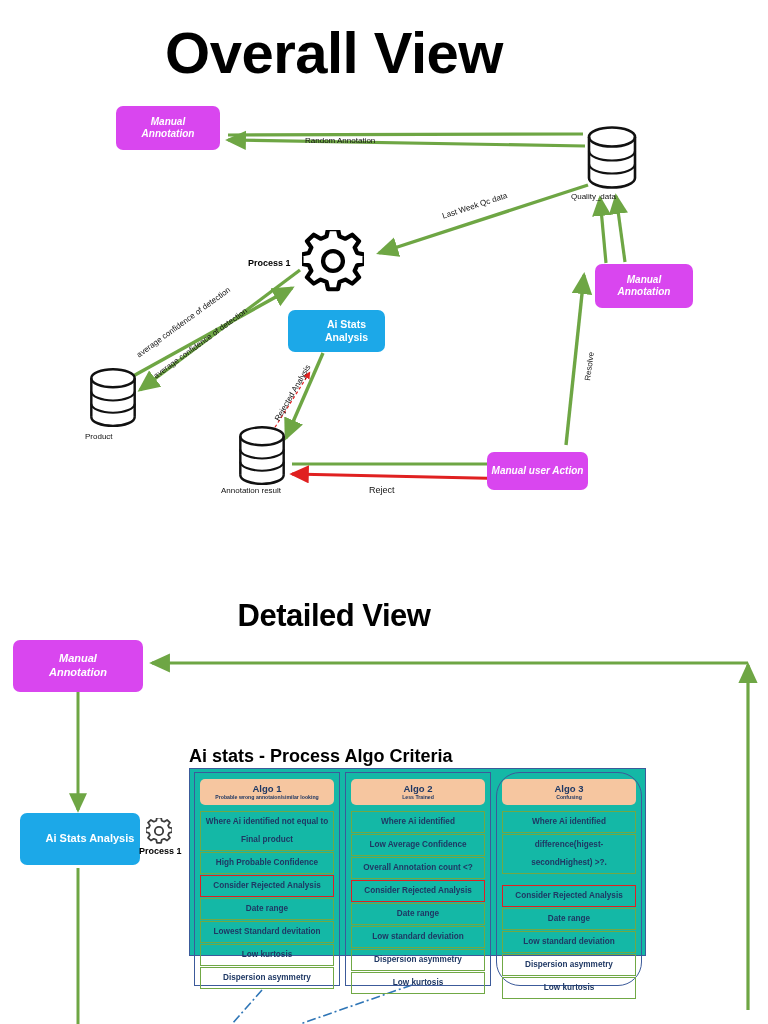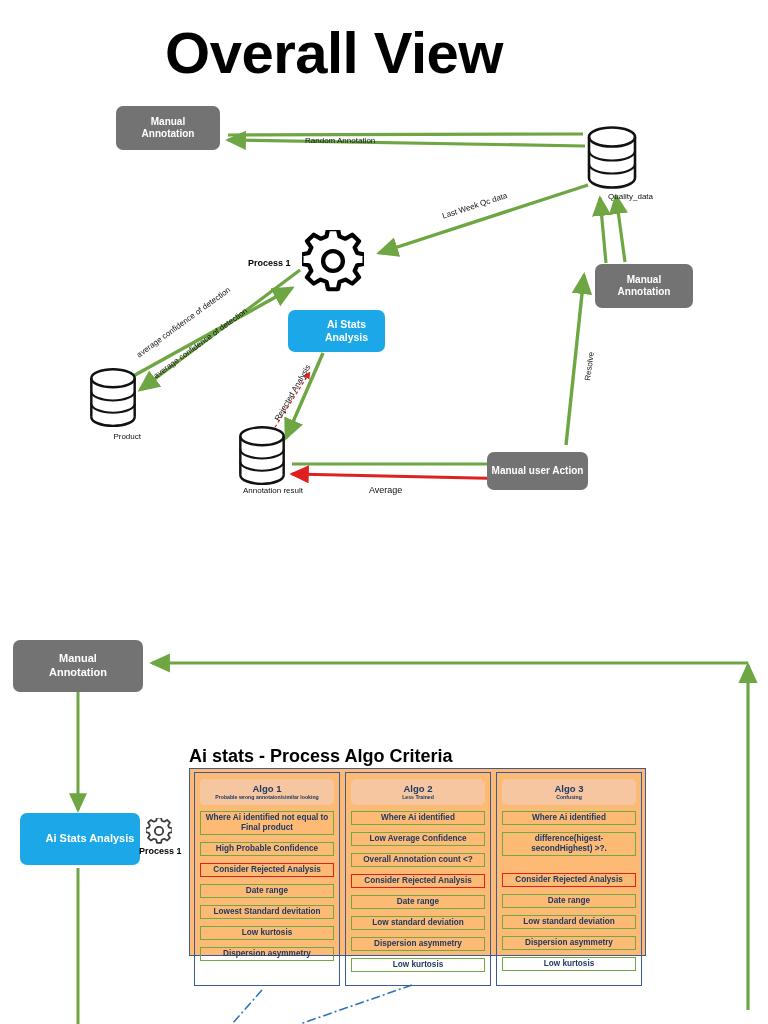--- a/index.html
+++ b/index.html
@@ -48,30 +48,30 @@
     border-radius: 7px;
     display: flex;
     align-items: center;
     justify-content: center;
     text-align: center;
     color: #ffffff;
     font-weight: bold;
     line-height: 1.25;
     padding: 2px 4px;
   }
-  .node.orange { background: #737373; }
+  .node.orange { background: #d946ef; font-style: italic; }
   .node.blue   { background: #1CA8E8; padding-left: 24px; }
 
   
   .cyl {
     position: absolute;
   }
   .cyl-label {
     position: absolute;
-    text-align: right;
+    text-align: left;
     font-size: 8px;
     color: #111;
     white-space: nowrap;
   }
   
   .edge-label {
     position: absolute;
     font-size: 8px;
     color: #111;
     white-space: nowrap;
@@ -91,21 +91,21 @@
 
   
   #algo-panel {
     position: absolute;
     left: 189px;
     top: 768px;
     width: 457px;
     height: 188px;
     box-sizing: border-box;
     border: 1px solid #3C5A9A;
-    background: #fdba74;
+    background: #14b8a6;
   }
   #algo-title {
     position: absolute;
     left: 189px;
     top: 746px;
     width: 457px;
     font-size: 18px;
     font-weight: bold;
     color: #000;
   }
@@ -113,21 +113,21 @@
     position: absolute;
     top: 3px;
     width: 146px;
     height: 214px;
     box-sizing: border-box;
     border: 1px solid #3C5A9A;
     padding: 6px 5px 4px 5px;
   }
   .algo-col.c1 { left: 4px; }
   .algo-col.c2 { left: 155px; }
-  .algo-col.c3 { left: 306px; }
+  .algo-col.c3 { left: 306px; border-radius: 24px; }
   .algo-head {
     background: #F6C6A0;
     border-radius: 5px;
     text-align: center;
     padding: 4px 2px 4px 2px;
     margin-bottom: 6px;
   }
   .algo-head .h-main {
     font-size: 9.5px;
     font-weight: bold;
@@ -141,22 +141,22 @@
     line-height: 7px;
   }
   .crit {
     box-sizing: border-box;
     border: 1px solid #70A845;
     text-align: center;
     font-size: 8.2px;
     font-weight: bold;
     color: #1F3864;
     padding: 1px 2px;
-    margin-bottom: 7px;
-    line-height: 10px;
+    margin-bottom: 1px;
+    line-height: 18px;
   }
   .crit.rejected {
     border: 1.4px solid #E02020;
   }
   .spacer-cell { height: 10px; }
 </style>
 </head>
 <body>
 
 <div class="canvas">
@@ -270,33 +270,34 @@
       <ellipse cx="27" cy="13" rx="23" ry="9.5" fill="#fff" stroke="#111" stroke-width="2.6"></ellipse>
       <path d="M4,13 L4,54" stroke="#111" stroke-width="2.6" fill="none"></path>
       <path d="M50,13 L50,54" stroke="#111" stroke-width="2.6" fill="none"></path>
       <path d="M4,54 A23,9.5 0 0 0 50,54" stroke="#111" stroke-width="2.6" fill="none"></path>
       <path d="M4,27 A23,9.5 0 0 0 50,27" stroke="#111" stroke-width="2.2" fill="none"></path>
       <path d="M4,40 A23,9.5 0 0 0 50,40" stroke="#111" stroke-width="2.2" fill="none"></path>
     </svg>
   </div>
   <div class="cyl-label" style="left:221px; top:486px; width:82px;">Annotation result</div>
 
-  <div class="edge-label big" style="left:369px; top:485px;">Average</div>
+  <div class="edge-label big" style="left:369px; top:485px;">Reject</div>
 
   <div class="edge-label" style="left:583px; top:380px; transform: rotate(-82deg);">Resolve</div>
 
   <div class="node orange" style="left:595px; top:264px; width:98px; height:44px; font-size:10px;">
     <span style="white-space:pre-line;">Manual
 Annotation</span>
   </div>
 
   <div class="node orange" style="left:487px; top:452px; width:101px; height:38px; font-size:10px;">
     <span>Manual user Action</span>
   </div>
 
+  <div class="section-title" id="title-detailed">Detailed View</div>
 
   <div class="node orange" style="left:13px; top:640px; width:130px; height:52px; font-size:11px;">
     <span style="white-space:pre-line;">Manual
 Annotation</span>
   </div>
 
   <div class="node blue" style="left:20px; top:813px; width:120px; height:52px; font-size:11px;">
     <span>Ai Stats Analysis</span>
   </div>
 

